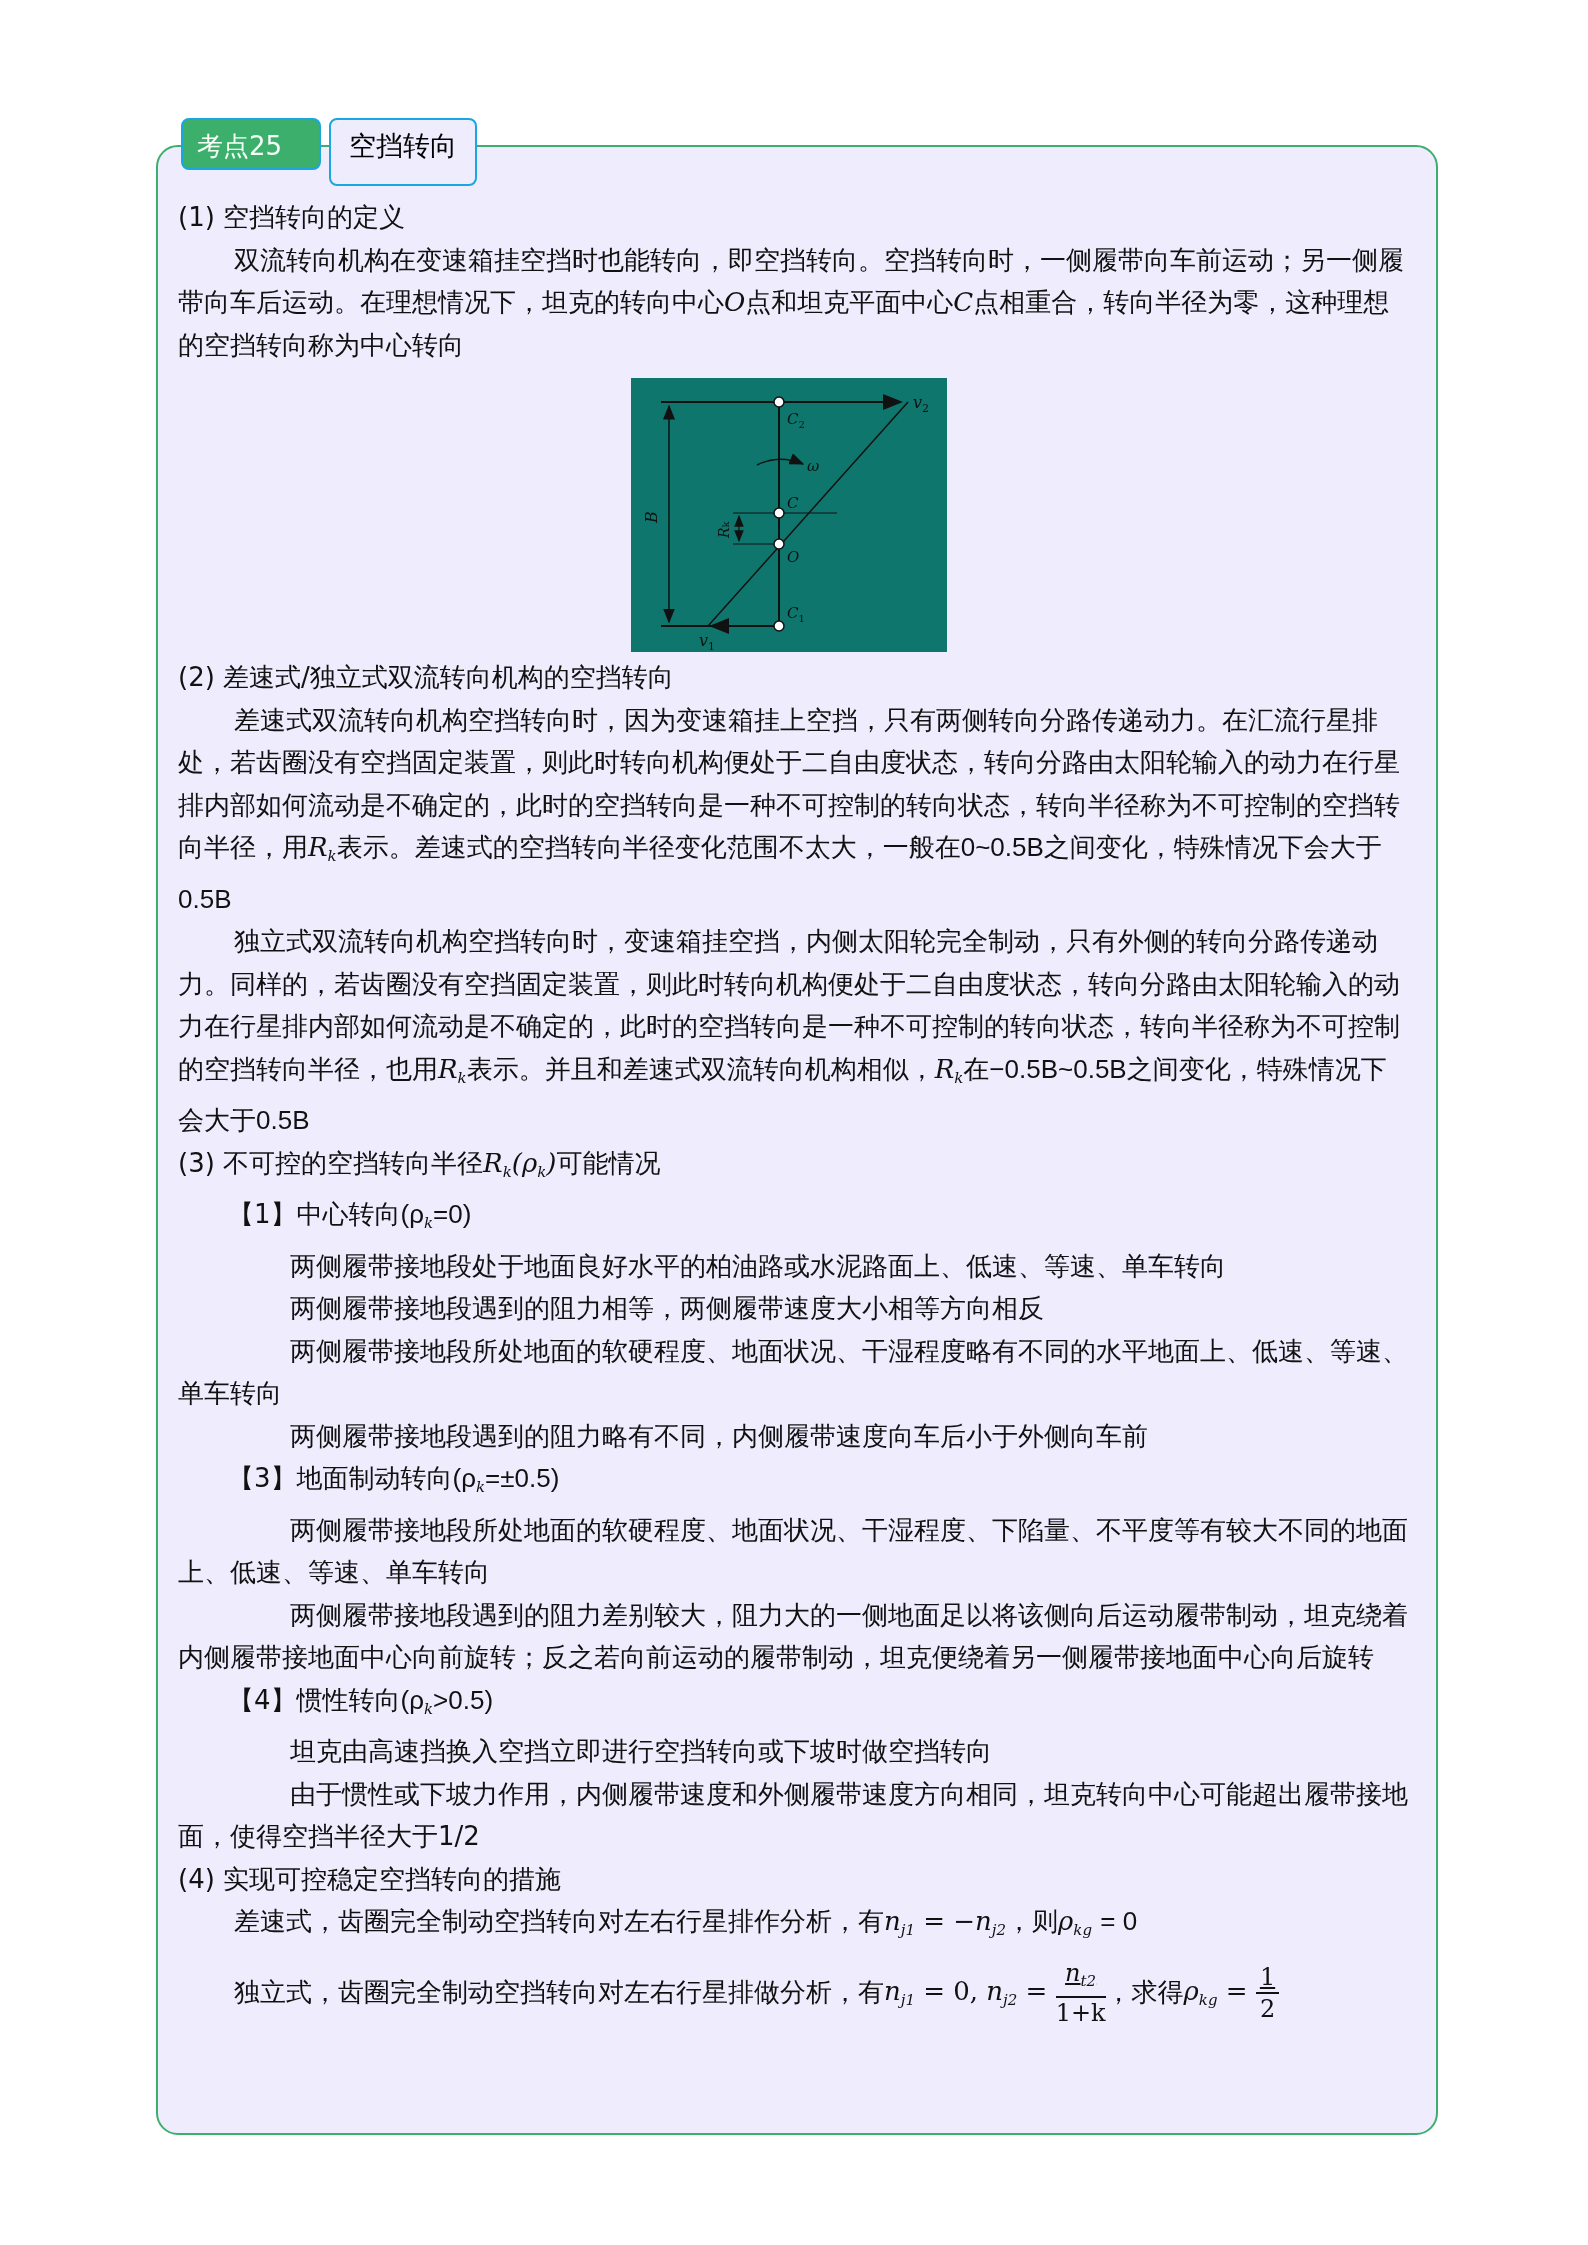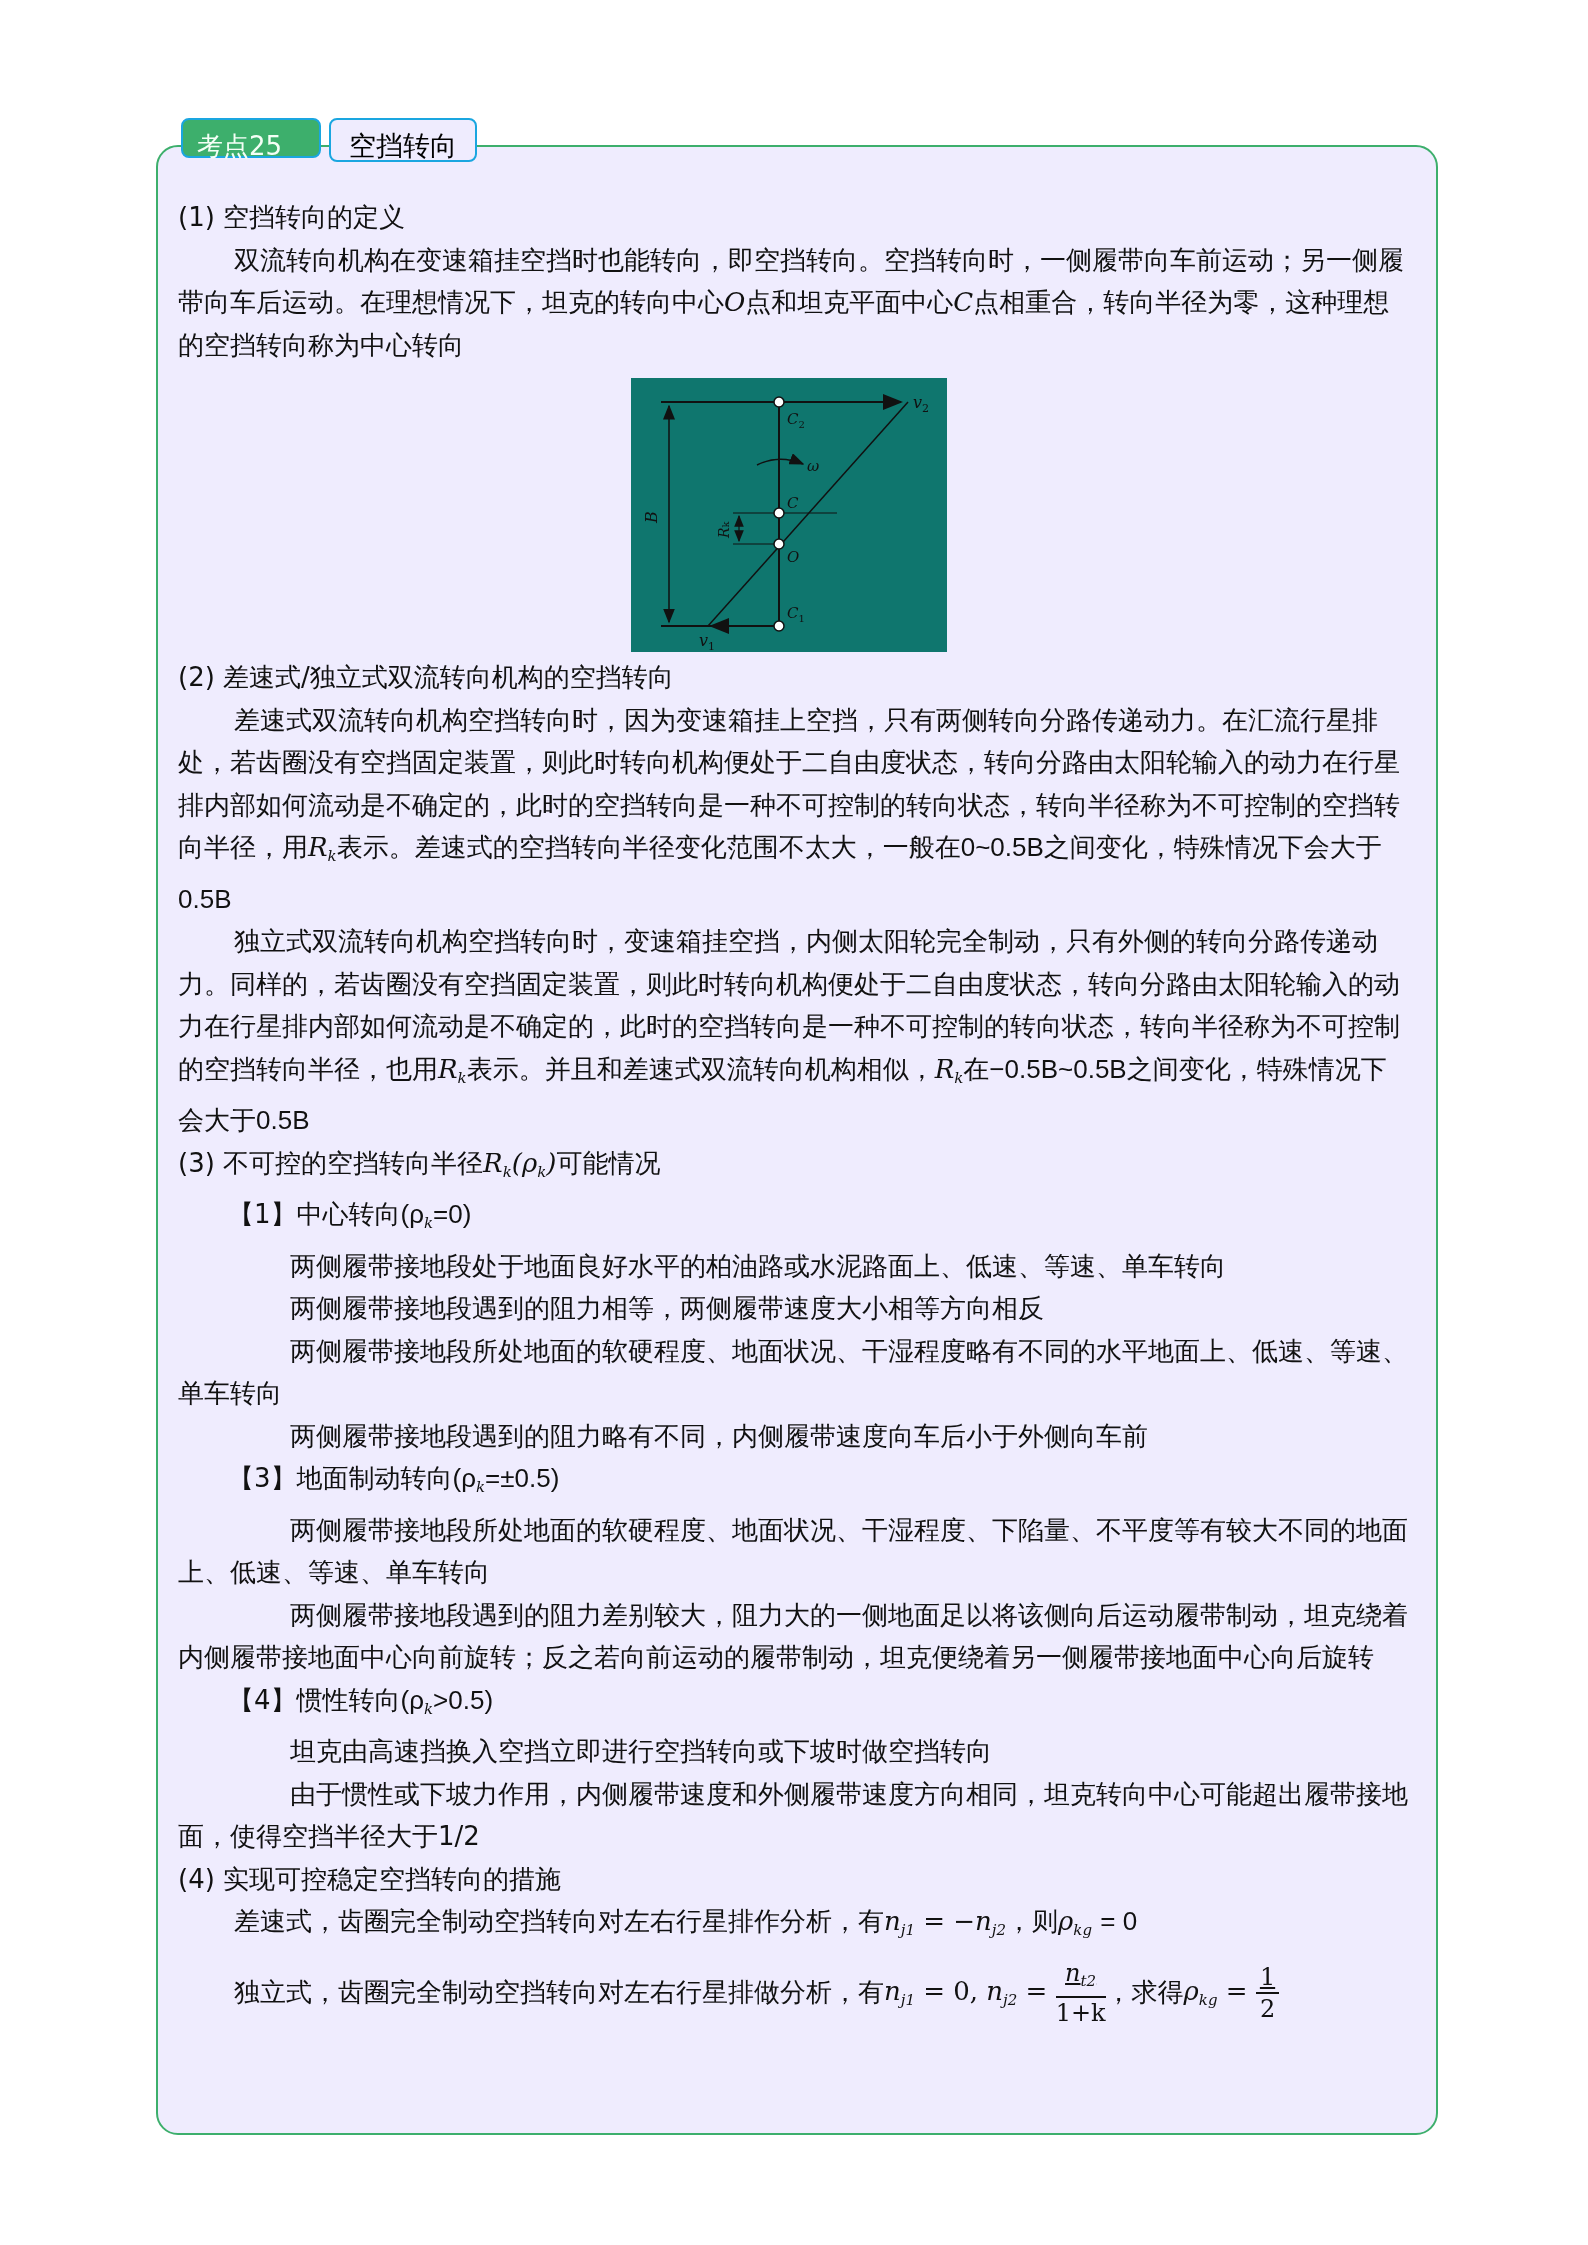--- a/index.html
+++ b/index.html
@@ -2,26 +2,26 @@
 <html><head>
 <meta charset="utf-8">
 <style>
   html, body { margin: 0; padding: 0; background: #ffffff; }
   body { width: 1588px; height: 2245px; position: relative; font-family: "DejaVu Sans", "Liberation Sans", sans-serif; color: #111; }
   .box {
     position: absolute; left: 156px; top: 145px; width: 1282px; height: 1990px;
     background: #efecfe; border: 2px solid #3daf6c; border-radius: 22px; box-sizing: border-box;
   }
   .tag-num {
-    position: absolute; left: 181px; top: 118px; width: 140px; height: 40px;
+    position: absolute; left: 181px; top: 118px; width: 140px; height: 52px;
     background: #3daf6c; border: 2px solid #1aa6e0; border-radius: 8px; box-sizing: border-box;
     color: #f4fff6; font-size: 26px; line-height: 52px; padding-left: 14px;
   }
   .tag-title {
-    position: absolute; left: 329px; top: 118px; width: 148px; height: 44px;
+    position: absolute; left: 329px; top: 118px; width: 148px; height: 68px;
     background: #efecfe; border: 2px solid #1aa6e0; border-radius: 8px; box-sizing: border-box;
     color: #000; font-size: 27px; line-height: 52px; text-align: center;
   }
   .content { position: absolute; left: 178px; top: 196px; width: 1234px; font-size: 26px; line-height: 42.5px; }
   .p { margin: 0; }
   .ind1 { text-indent: 56px; }
   .ind2 { text-indent: 112px; }
   .pl1 { padding-left: 50px; }
   .m { font-family: "DejaVu Serif", "Liberation Serif", serif; font-style: italic; }
   .n { font-family: Liberation Sans, sans-serif; }

